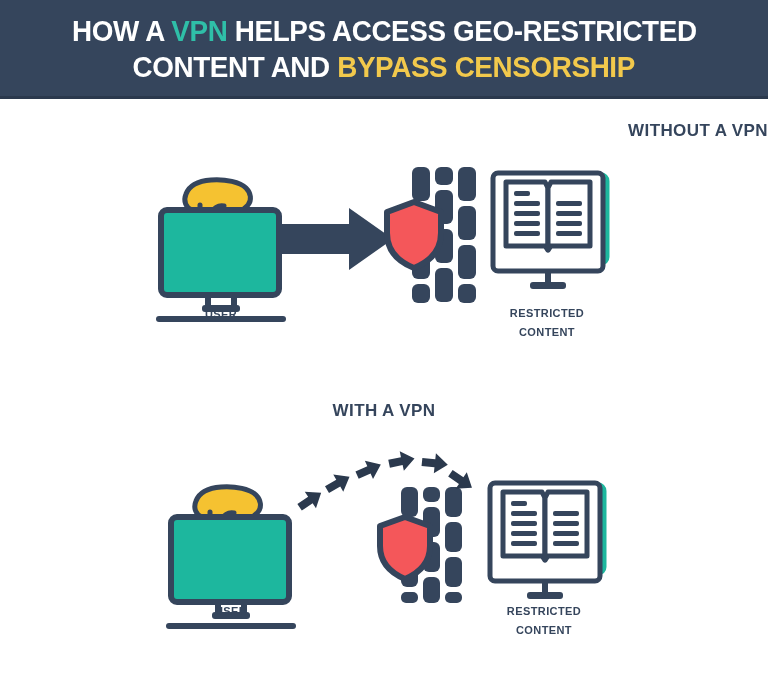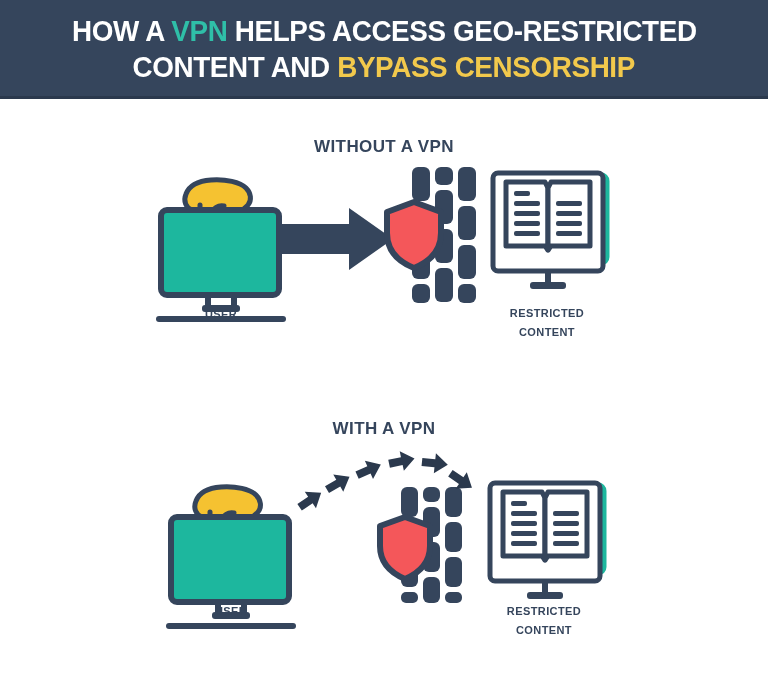--- a/index.html
+++ b/index.html
@@ -89,21 +89,21 @@
 
 <div id="infographic">
 
   <div id="header-bar">
     <div class="headline-line"><span>HOW A </span><span class="hl-accent-teal">VPN</span><span> HELPS ACCESS GEO-RESTRICTED</span></div>
     <div class="headline-line"><span>CONTENT AND </span><span class="hl-accent-gold">BYPASS CENSORSHIP</span></div>
   </div>
 
   <div class="section" id="section-without" style="top:0;">
 
-    <div class="section-title" style="top:137px;">WITHOUT A VPN</div>
+    <div class="section-title" style="top:121px;text-align:right;">WITHOUT A VPN</div>
 
     <div class="art" style="left:156px; top:163px;">
       <svg width="130" height="140" viewBox="0 0 130 140">
 
         <path d="M36 47 C30 45 27 38 30 31 C33 23 42 18 55 17 C70 16 84 19 90 25
                  C95 30 96 37 92 42 C88 47 80 50 70 50 L40 50 Z" fill="#f5c231" stroke="#35455c" stroke-width="5" stroke-linejoin="round"></path>
         <path d="M44 49 L44 42" stroke="#35455c" stroke-width="5" stroke-linecap="round"></path>
         <path d="M57 50 C57 45 62 42 68 43" stroke="#35455c" stroke-width="5" fill="none" stroke-linecap="round"></path>
 
         <rect x="5" y="47" width="118" height="85" rx="6" fill="#1db79e" stroke="#35455c" stroke-width="6"></rect>
@@ -176,21 +176,21 @@
     </div>
 
     <div class="caption" style="left:437px; top:304px;">
       <div>RESTRICTED</div>
       <div>CONTENT</div>
     </div>
   </div>
 
   <div class="section" id="section-with" style="top:0;">
 
-    <div class="section-title" style="top:419px;">WITH A VPN</div>
+    <div class="section-title" style="top:401px;">WITH A VPN</div>
 
     <div class="art" style="left:166px; top:470px;">
       <svg width="130" height="140" viewBox="0 0 130 140">
         <path d="M36 47 C30 45 27 38 30 31 C33 23 42 18 55 17 C70 16 84 19 90 25
                  C95 30 96 37 92 42 C88 47 80 50 70 50 L40 50 Z" fill="#f5c231" stroke="#35455c" stroke-width="5" stroke-linejoin="round"></path>
         <path d="M44 49 L44 42" stroke="#35455c" stroke-width="5" stroke-linecap="round"></path>
         <path d="M57 50 C57 45 62 42 68 43" stroke="#35455c" stroke-width="5" fill="none" stroke-linecap="round"></path>
         <rect x="5" y="47" width="118" height="85" rx="6" fill="#1db79e" stroke="#35455c" stroke-width="6"></rect>
         <path d="M52 132 L52 146 M78 132 L78 146" stroke="#35455c" stroke-width="6"></path>
         <rect x="46" y="142" width="38" height="7" rx="3" fill="#35455c"></rect>

